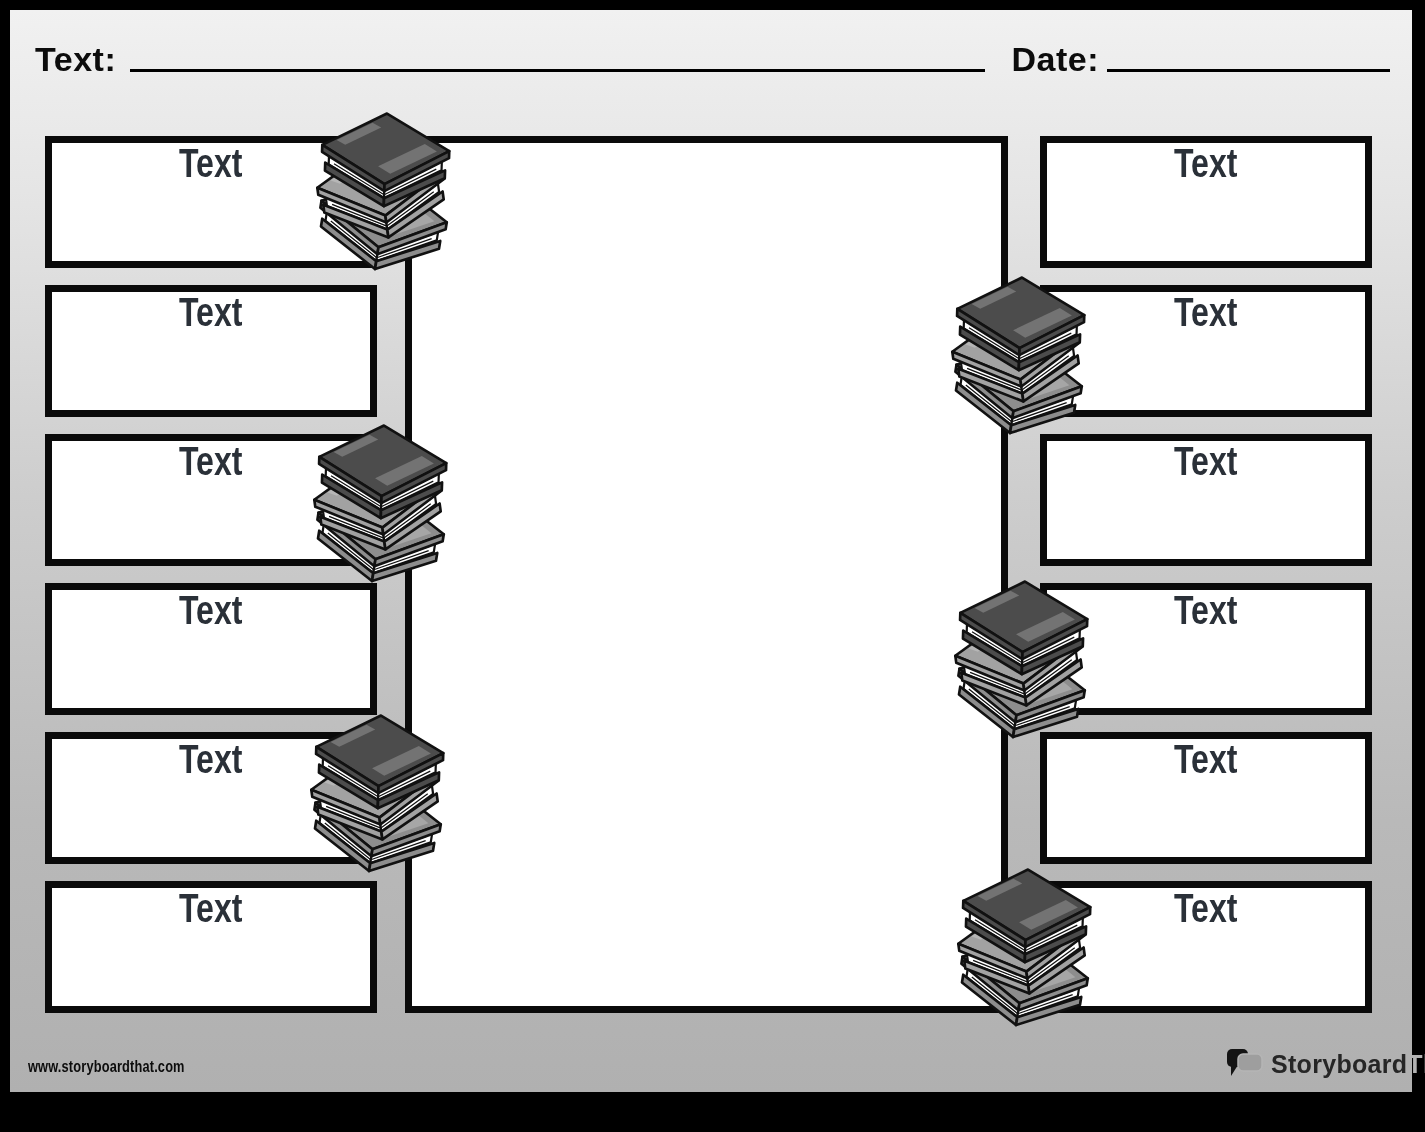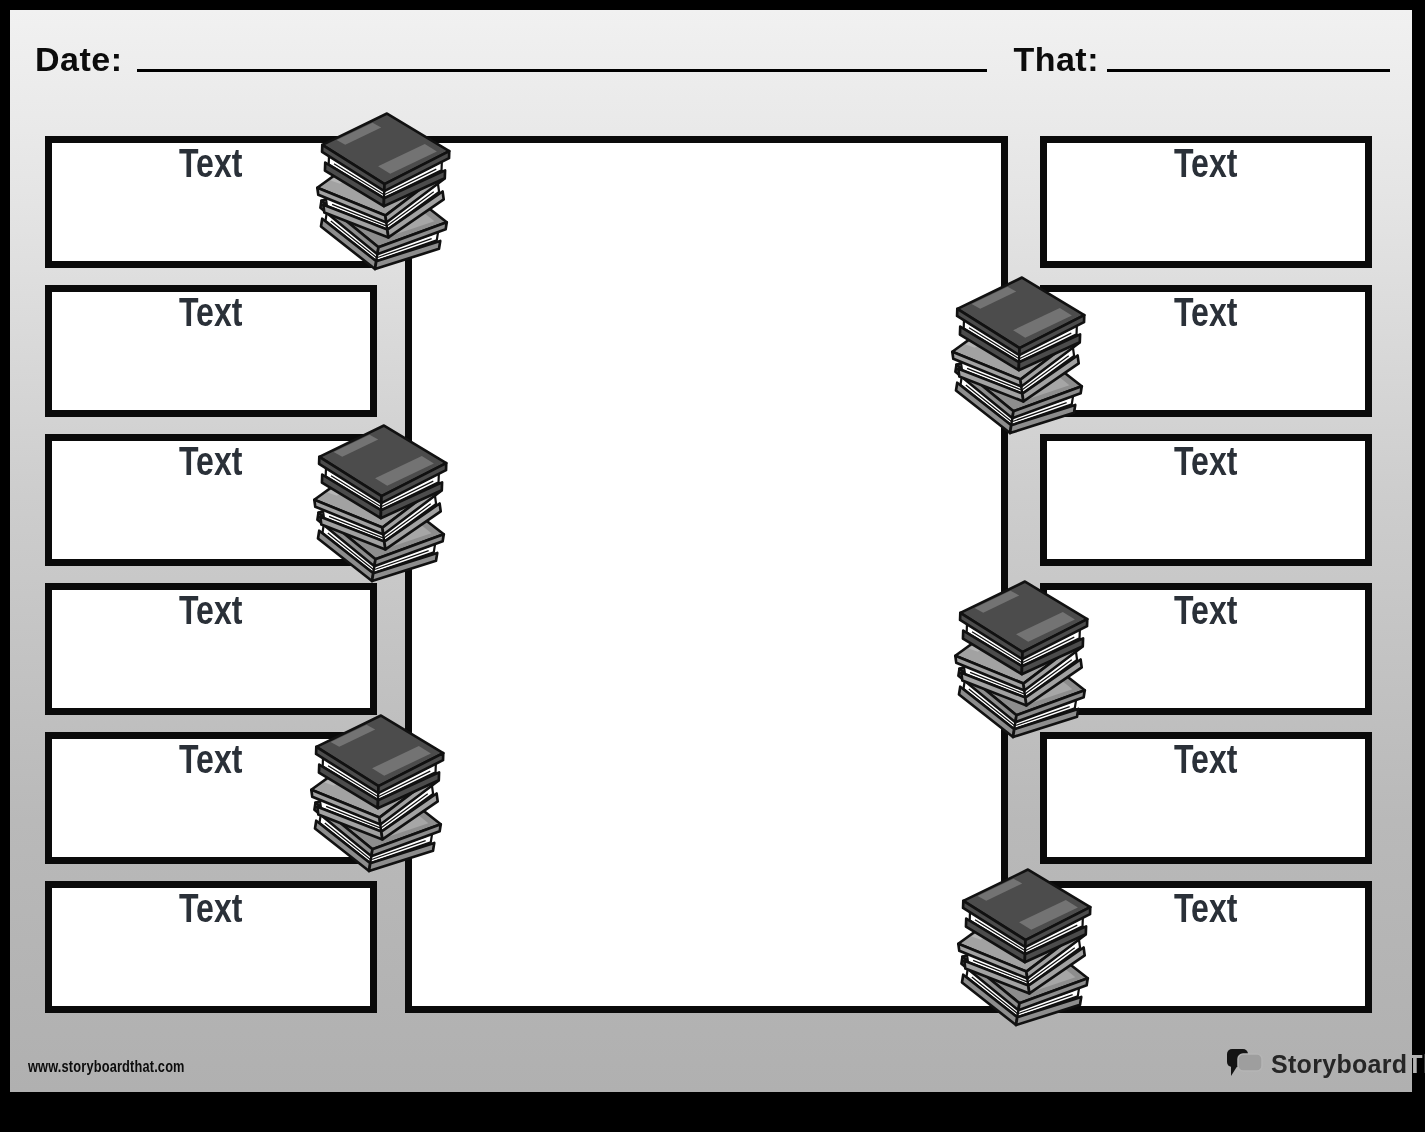--- a/index.html
+++ b/index.html
@@ -92,23 +92,23 @@
         </g>
         <g id="bookstack">
           <use href="#bk" transform="translate(86,116) rotate(9)" color="#8d8d8d"></use>
           <use href="#bk" transform="translate(82,80) rotate(-8)" color="#a2a2a2"></use>
           <use href="#bk" transform="translate(88,44) rotate(2)" color="#4c4c4c"></use>
         </g>
       </defs>
     </svg>
 
     <div class="header">
+      <span class="hdr-label">Text:</span>
+      <div class="hdr-line name-line"></div>
       <span class="hdr-label">Date:</span>
-      <div class="hdr-line name-line"></div>
-      <span class="hdr-label">That:</span>
       <div class="hdr-line date-line"></div>
     </div>
 
     <div class="center-panel"></div>
 
     <div class="tbox col-left r1">
       <span class="lbl">Text</span>
     </div>
     <div class="tbox col-left r2">
       <span class="lbl">Text</span>

